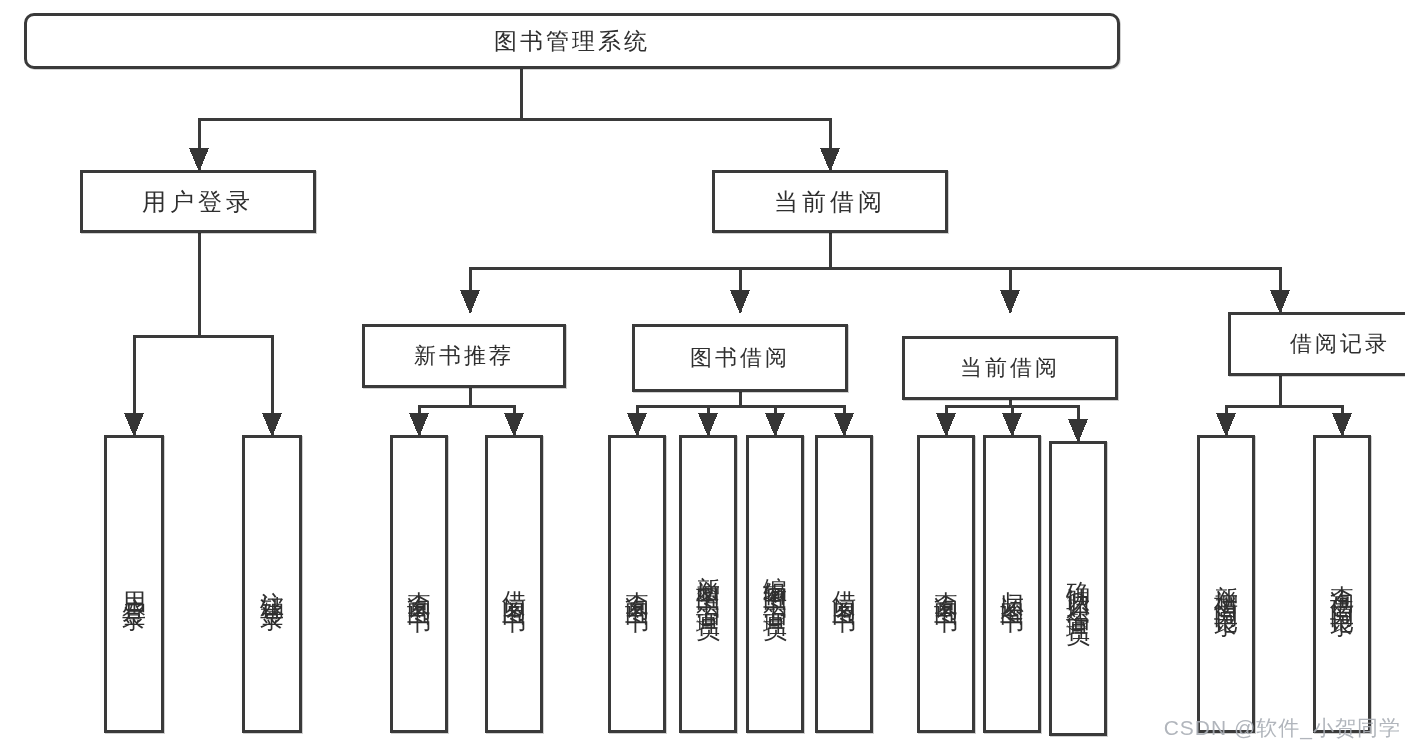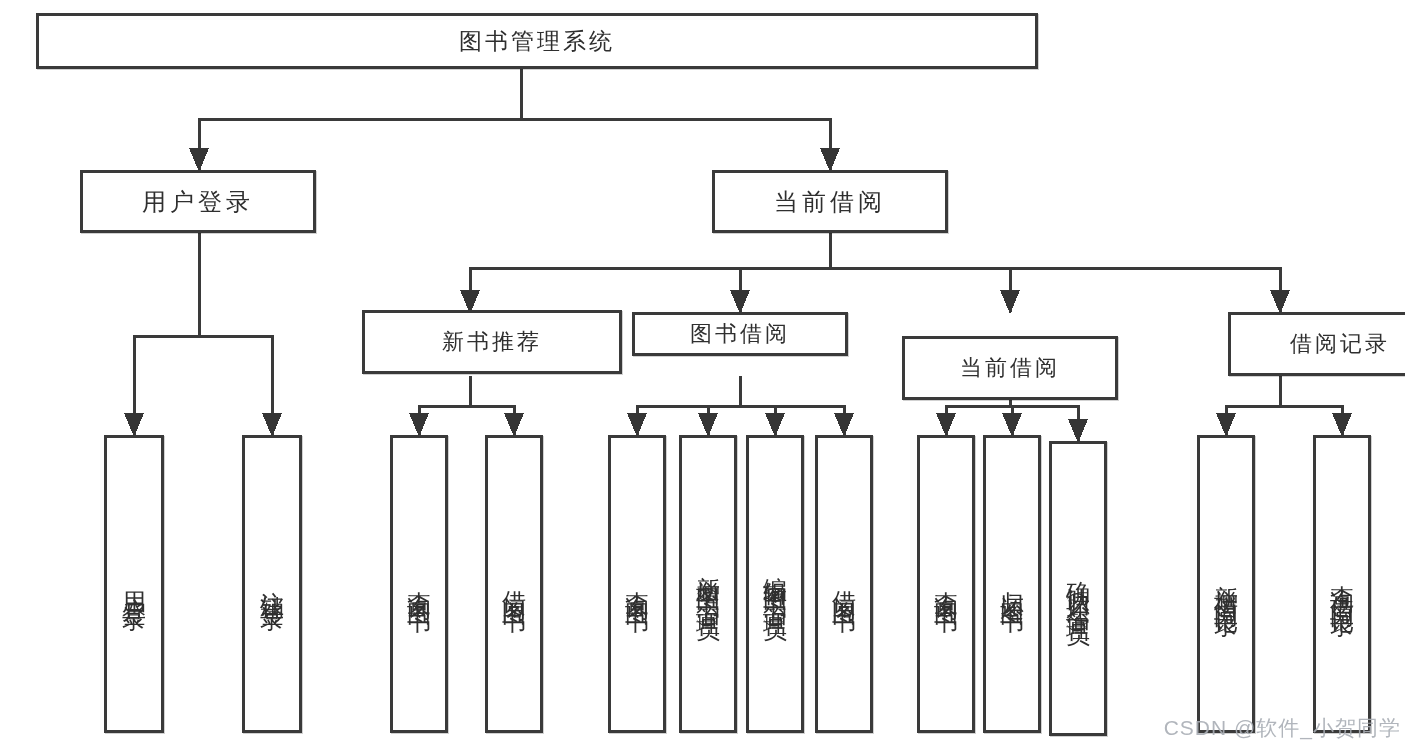--- a/index.html
+++ b/index.html
@@ -77,27 +77,27 @@
     <path class="arrow" d="M698 413 L718 413 L708 437 Z"></path>
     <path class="arrow" d="M765 413 L785 413 L775 437 Z"></path>
     <path class="arrow" d="M834 413 L854 413 L844 437 Z"></path>
     <path class="arrow" d="M936 413 L956 413 L946 437 Z"></path>
     <path class="arrow" d="M1002 413 L1022 413 L1012 437 Z"></path>
     <path class="arrow" d="M1068 419 L1088 419 L1078 443 Z"></path>
     <path class="arrow" d="M1216 413 L1236 413 L1226 437 Z"></path>
     <path class="arrow" d="M1332 413 L1352 413 L1342 437 Z"></path>
   </svg>
 
-  <div class="box root" style="left:36px; top:13px; width:1002px; height:56px;">图书管理系统</div>
+  <div class="box root" style="left:24px; top:13px; width:1096px; height:56px;border-radius:10px;">图书管理系统</div>
 
   <div class="box lvl2" style="left:80px; top:170px; width:236px; height:63px;">用户登录</div>
   <div class="box lvl2" style="left:712px; top:170px; width:236px; height:63px;">当前借阅</div>
 
-  <div class="box lvl3" style="left:362px; top:310px; width:260px; height:64px;">新书推荐</div>
-  <div class="box lvl3" style="left:632px; top:312px; width:216px; height:44px;">图书借阅</div>
+  <div class="box lvl3" style="left:362px; top:324px; width:204px; height:64px;">新书推荐</div>
+  <div class="box lvl3" style="left:632px; top:324px; width:216px; height:68px;">图书借阅</div>
   <div class="box lvl3" style="left:902px; top:312px; width:216px; height:64px;margin-top:24px;">当前借阅</div>
   <div class="box lvl3" style="left:1228px; top:312px; width:224px; height:64px;">借阅记录</div>
 
   <div class="box leaf" style="left:104px; top:435px; width:60px; height:298px;">用户登录</div>
   <div class="box leaf" style="left:242px; top:435px; width:60px; height:298px;">注销登录</div>
 
   <div class="box leaf" style="left:390px; top:435px; width:58px; height:298px;">查询图书</div>
   <div class="box leaf" style="left:485px; top:435px; width:58px; height:298px;">借阅图书</div>
 
   <div class="box leaf" style="left:608px; top:435px; width:58px; height:298px;">查询图书</div>

